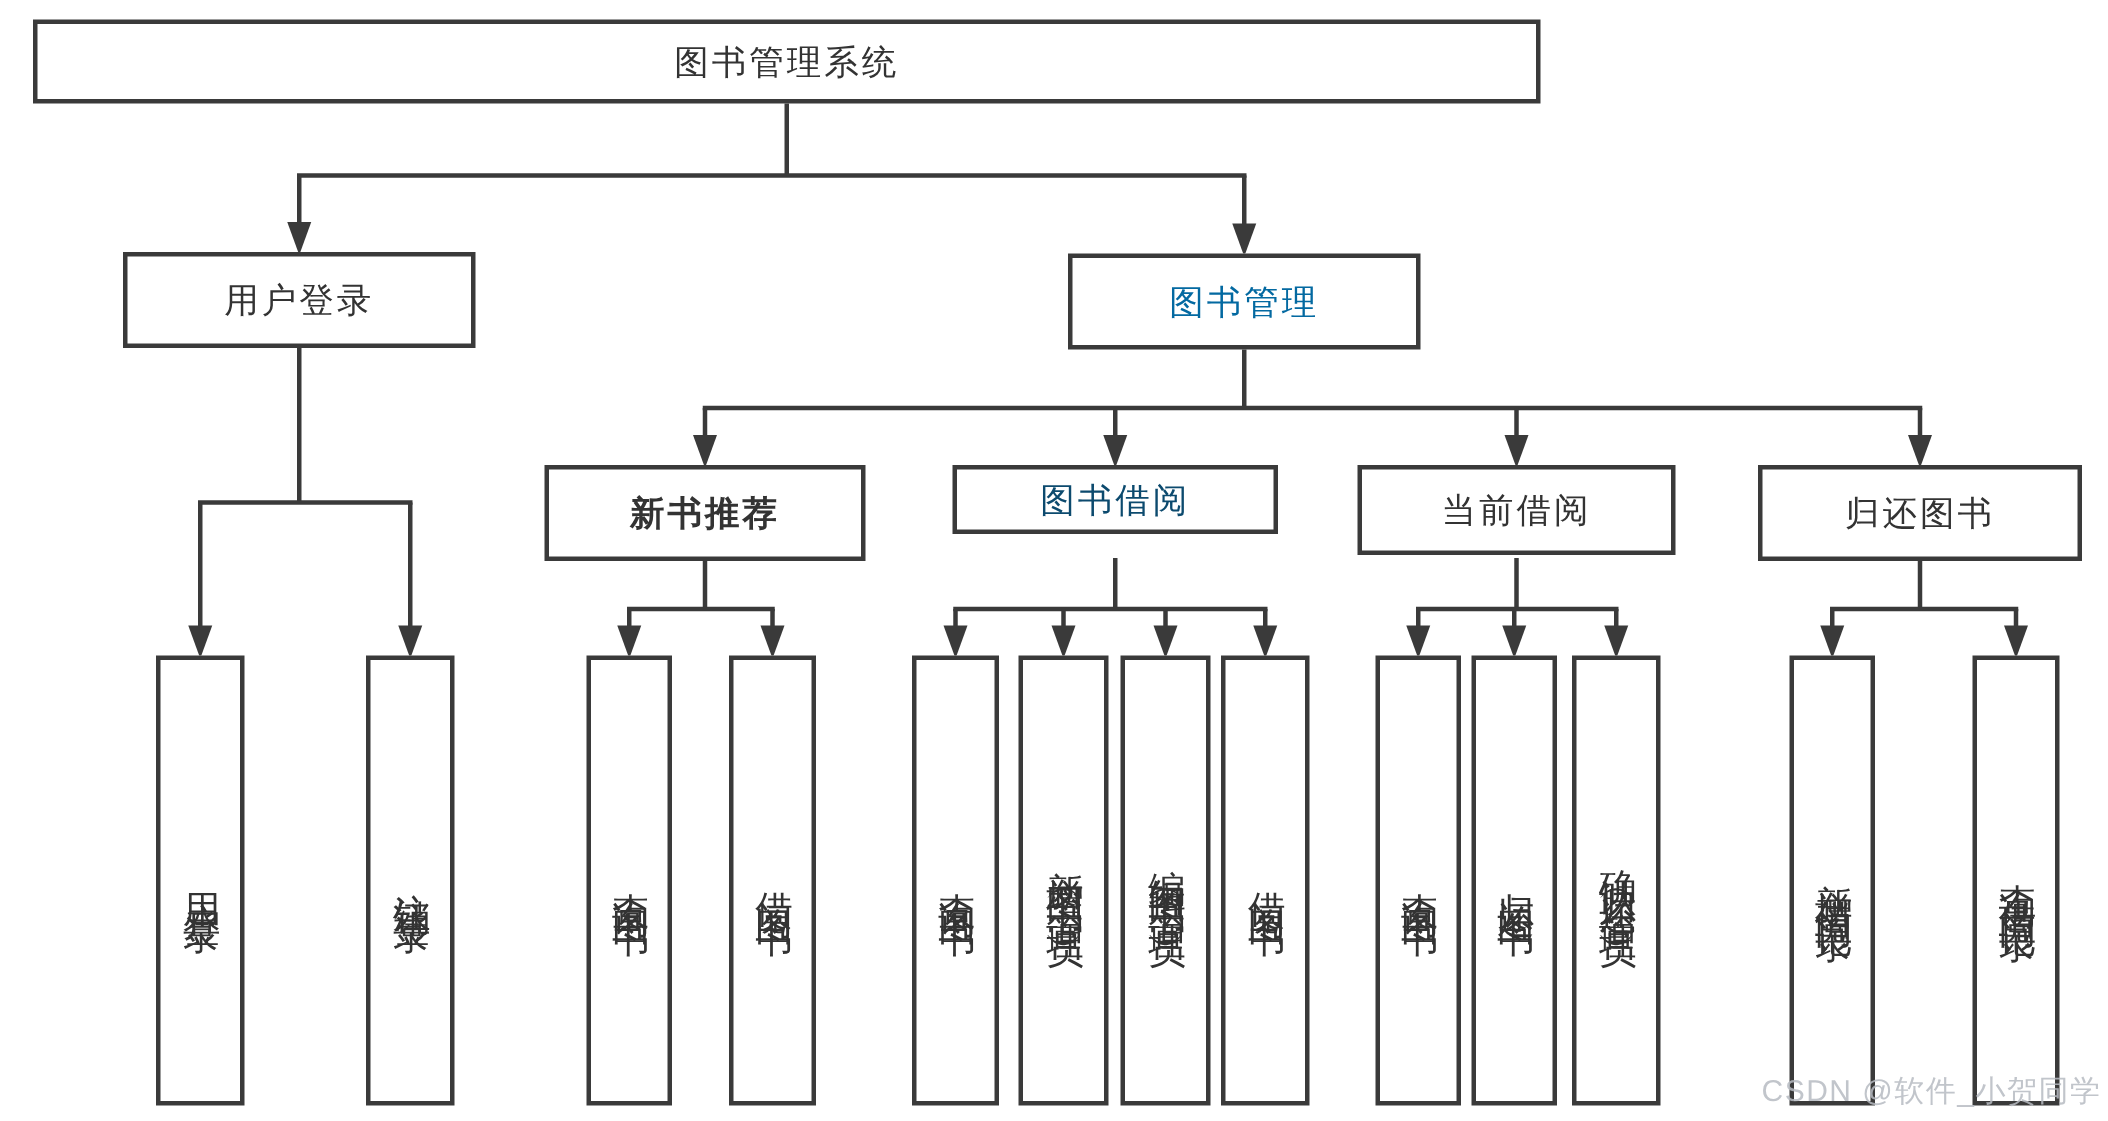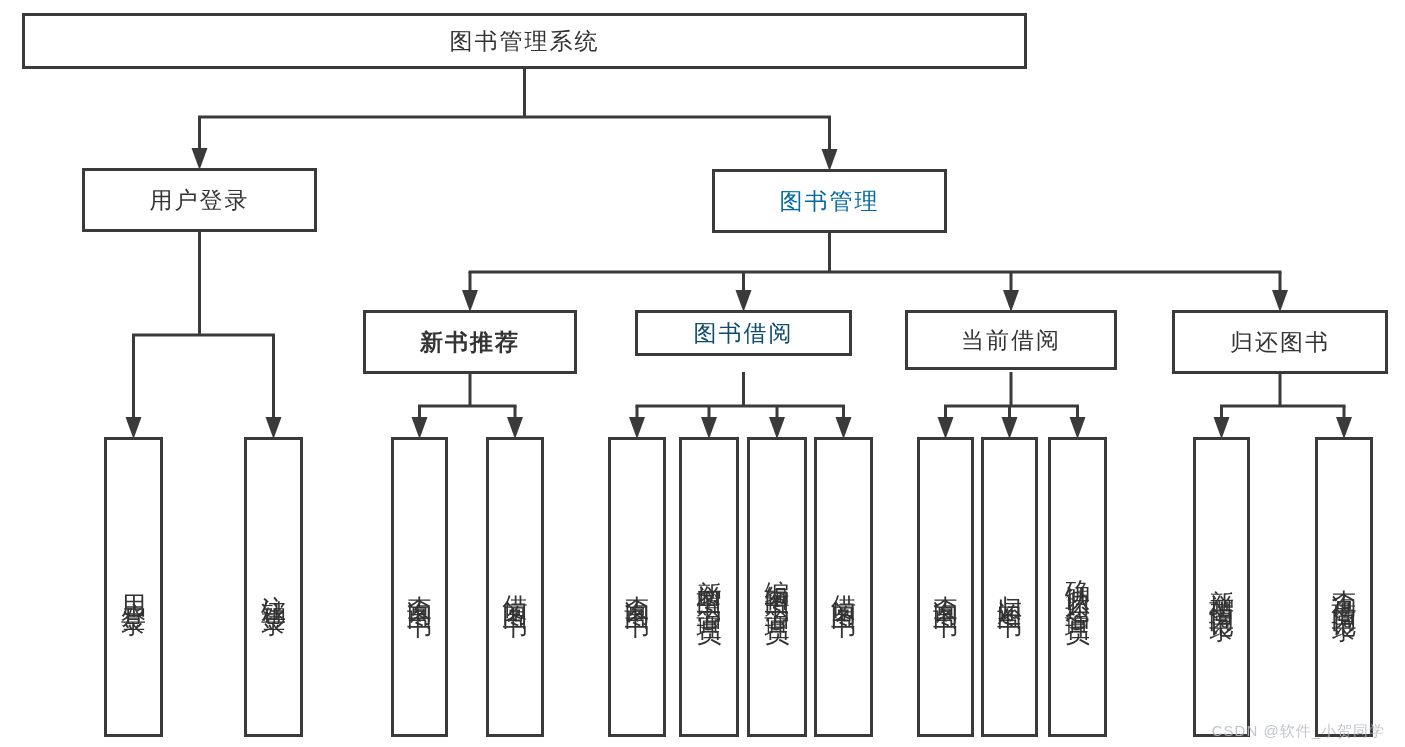--- a/index.html
+++ b/index.html
@@ -39,24 +39,24 @@
   }
   .node.v .label {
     writing-mode: vertical-lr;
     text-orientation: upright;
     font-size: 25px;
     letter-spacing: 6px;
     line-height: 1;
   }
   #watermark {
     position: absolute;
-    right: 20px;
+    right: 4px;
     bottom: 6px;
     z-index: 5;
-    font-size: 15px;
+    font-size: 20px;
     letter-spacing: 1px;
     opacity: 0.85;
     white-space: nowrap;
   }
 </style>
 </head>
 <body>
 
 <div id="canvas">
   <svg id="connectors" width="1405" height="747">

